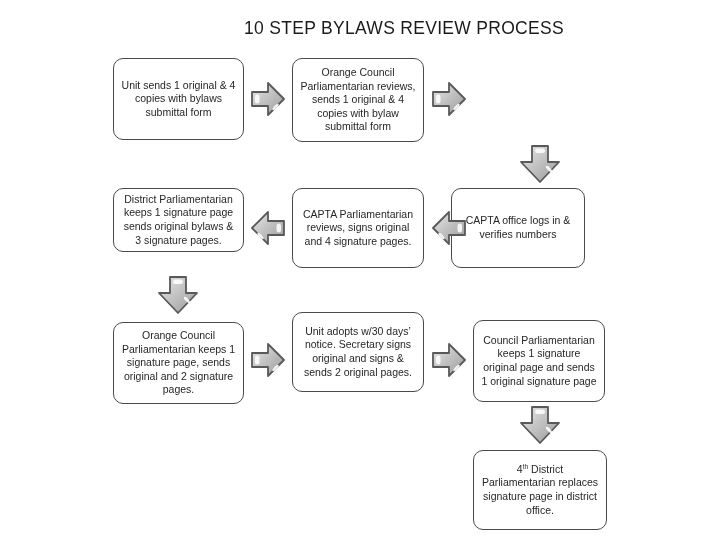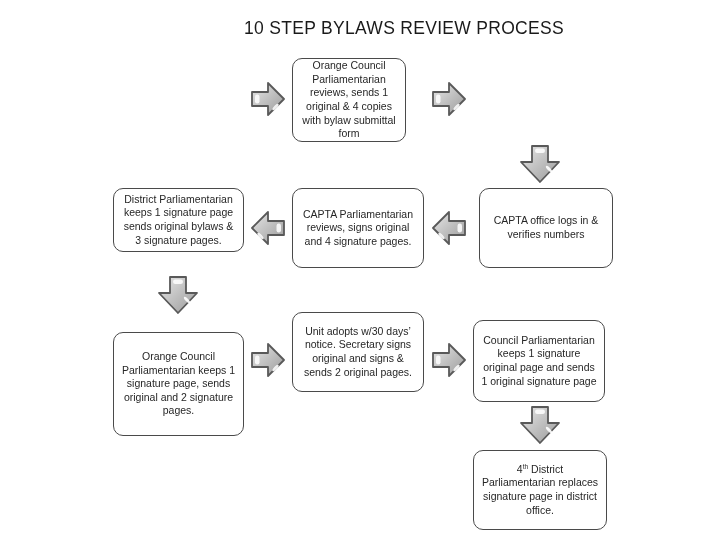--- a/index.html
+++ b/index.html
@@ -35,51 +35,54 @@
       <stop offset="0.5" stop-color="#c0c0c0"></stop>
       <stop offset="1" stop-color="#9a9a9a"></stop>
     </linearGradient>
   </defs>
 </svg>
 
 <div class="slide">
 
   <h1 class="title">10 STEP BYLAWS REVIEW PROCESS</h1>
 
+  <div class="box" style="left:113px;top:58px;width:131px;height:82px">
+    <span>Unit sends 1 original  &amp; 4 copies with bylaws submittal form</span>
+  </div>
 
   <div class="arrow" style="left:251px;top:79px">
     <svg width="34" height="40" viewBox="0 0 34 40">
       <polygon points="1,13 17,13 17,4 33,20 17,36 17,27 1,27" fill="url(#agrad)" stroke="#595959" stroke-width="1.8" stroke-linejoin="round"></polygon>
       <rect x="4" y="15.5" width="4.5" height="9" rx="2.2" fill="#ffffff" opacity="0.85"></rect>
       <ellipse cx="24.5" cy="28" rx="4.2" ry="1.5" transform="rotate(-46 24.5 28)" fill="#ffffff" opacity="0.9"></ellipse>
     </svg>
   </div>
 
-  <div class="box" style="left:292px;top:58px;width:114px;height:84px">
+  <div class="box" style="left:292px;top:58px;width:132px;height:84px">
     <span>Orange Council Parliamentarian reviews, sends 1 original  &amp; 4 copies with bylaw submittal form</span>
   </div>
 
   <div class="arrow" style="left:432px;top:79px">
     <svg width="34" height="40" viewBox="0 0 34 40">
       <polygon points="1,13 17,13 17,4 33,20 17,36 17,27 1,27" fill="url(#agrad)" stroke="#595959" stroke-width="1.8" stroke-linejoin="round"></polygon>
       <rect x="4" y="15.5" width="4.5" height="9" rx="2.2" fill="#ffffff" opacity="0.85"></rect>
       <ellipse cx="24.5" cy="28" rx="4.2" ry="1.5" transform="rotate(-46 24.5 28)" fill="#ffffff" opacity="0.9"></ellipse>
     </svg>
   </div>
 
 
   <div class="arrow" style="left:517px;top:145px">
     <svg width="46" height="40" viewBox="0 0 46 40">
       <polygon points="15,1 31,1 31,17 42,17 23,37 4,17 15,17" fill="url(#agrad)" stroke="#595959" stroke-width="1.8" stroke-linejoin="round"></polygon>
       <rect x="18" y="3.5" width="10" height="4.5" rx="2.2" fill="#ffffff" opacity="0.85"></rect>
       <ellipse cx="32" cy="24" rx="4.2" ry="1.5" transform="rotate(46 32 24)" fill="#ffffff" opacity="0.9"></ellipse>
     </svg>
   </div>
 
-  <div class="box" style="left:479px;top:188px;width:134px;height:80px">
+  <div class="box" style="left:451px;top:188px;width:134px;height:80px">
     <span>CAPTA office logs in &amp; verifies numbers</span>
   </div>
 
   <div class="arrow" style="left:432px;top:208px">
     <svg width="34" height="40" viewBox="0 0 34 40">
       <polygon points="33,13 17,13 17,4 1,20 17,36 17,27 33,27" fill="url(#agrad)" stroke="#595959" stroke-width="1.8" stroke-linejoin="round"></polygon>
       <rect x="25.5" y="15.5" width="4.5" height="9" rx="2.2" fill="#ffffff" opacity="0.85"></rect>
       <ellipse cx="9.5" cy="28" rx="4.2" ry="1.5" transform="rotate(46 9.5 28)" fill="#ffffff" opacity="0.9"></ellipse>
     </svg>
   </div>
@@ -101,21 +104,21 @@
   </div>
 
   <div class="arrow" style="left:155px;top:276px">
     <svg width="46" height="40" viewBox="0 0 46 40">
       <polygon points="15,1 31,1 31,17 42,17 23,37 4,17 15,17" fill="url(#agrad)" stroke="#595959" stroke-width="1.8" stroke-linejoin="round"></polygon>
       <rect x="18" y="3.5" width="10" height="4.5" rx="2.2" fill="#ffffff" opacity="0.85"></rect>
       <ellipse cx="32" cy="24" rx="4.2" ry="1.5" transform="rotate(46 32 24)" fill="#ffffff" opacity="0.9"></ellipse>
     </svg>
   </div>
 
-  <div class="box" style="left:113px;top:332px;width:131px;height:104px">
+  <div class="box" style="left:113px;top:322px;width:131px;height:82px">
     <span>Orange Council Parliamentarian keeps 1 signature page, sends original and 2 signature pages.</span>
   </div>
 
   <div class="arrow" style="left:251px;top:340px">
     <svg width="34" height="40" viewBox="0 0 34 40">
       <polygon points="1,13 17,13 17,4 33,20 17,36 17,27 1,27" fill="url(#agrad)" stroke="#595959" stroke-width="1.8" stroke-linejoin="round"></polygon>
       <rect x="4" y="15.5" width="4.5" height="9" rx="2.2" fill="#ffffff" opacity="0.85"></rect>
       <ellipse cx="24.5" cy="28" rx="4.2" ry="1.5" transform="rotate(-46 24.5 28)" fill="#ffffff" opacity="0.9"></ellipse>
     </svg>
   </div>

